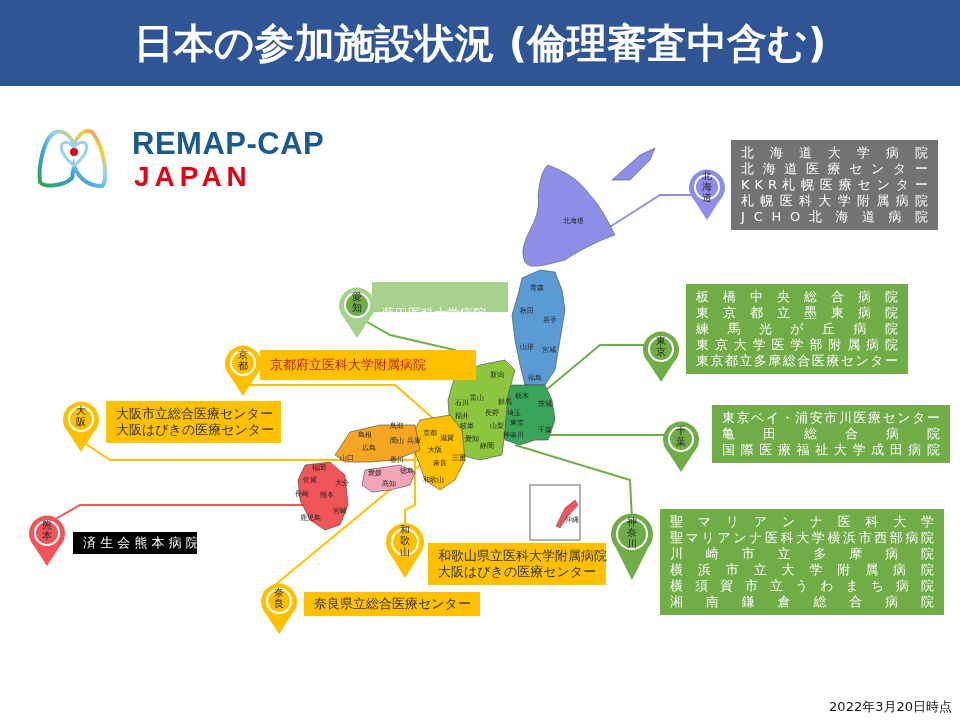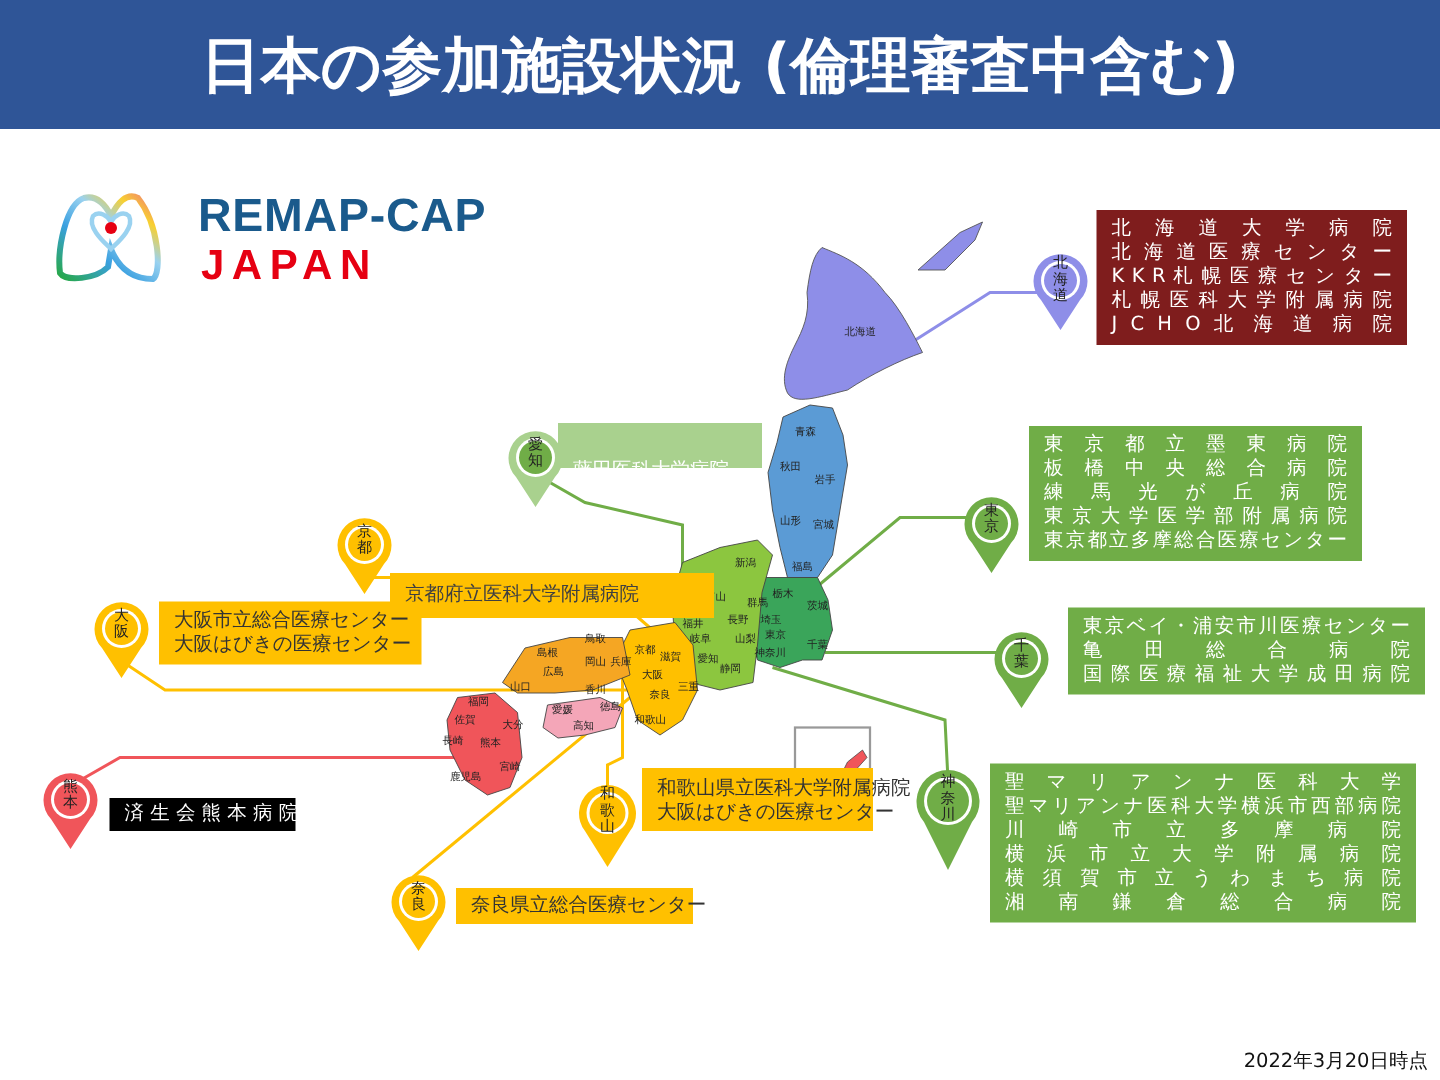--- a/index.html
+++ b/index.html
@@ -5,21 +5,21 @@
   html,body{margin:0;padding:0;}
   body{width:960px;height:720px;position:relative;overflow:hidden;background:#ffffff;font-family:"DejaVu Sans",sans-serif;}
   .header{position:absolute;left:0;top:0;width:960px;height:86px;background:#2f5597;display:flex;align-items:center;justify-content:center;}
   .header h1{margin:0;color:#fff;font-size:40px;font-weight:bold;letter-spacing:0px;font-family:"DejaVu Sans",sans-serif;}
   .logo{position:absolute;left:34px;top:126px;width:310px;height:70px;}
   .logo-text1{position:absolute;left:98px;top:0;font-family:"Liberation Sans",sans-serif;font-weight:bold;font-size:31px;color:#1a5a8c;letter-spacing:0.5px;}
   .logo-text2{position:absolute;left:100px;top:35px;font-family:"Liberation Sans",sans-serif;font-weight:bold;font-size:28px;color:#e60012;letter-spacing:5px;}
   .box{position:absolute;color:#fff;font-size:13px;line-height:16px;padding:5px 10px;box-sizing:border-box;}
   .box .line{display:block;text-align-last:justify;text-align:justify;white-space:nowrap;}
   .box.plain .line{text-align-last:left;}
-  .purple{background:#7f1d1d;}
+  .purple{background:#737373;}
   .green{background:#70ad47;}
   .lgreen{background:#a9d18e;}
   .yellow{background:#ffc000;color:#333;}
   .red{background:#000000;}
   .pin{position:absolute;width:42px;height:56px;}
   .pin .pin-label{position:absolute;left:0;top:7px;width:42px;text-align:center;font-size:10px;line-height:11px;color:#222;}
   .footer{position:absolute;right:8px;bottom:4px;font-size:13px;color:#111;font-family:"DejaVu Sans",sans-serif;}
   svg.map{position:absolute;left:0;top:0;}
   .pref-label{font-size:7px;fill:#222;font-family:"DejaVu Sans",sans-serif;}
 </style>
@@ -228,22 +228,22 @@
 
 <div class="box purple" style="left:731px;top:140px;width:207px;">
   <span class="line">北 海 道 大 学 病 院</span>
   <span class="line">北 海 道 医 療 セ ン タ ー</span>
   <span class="line">K K R 札 幌 医 療 セ ン タ ー</span>
   <span class="line">札 幌 医 科 大 学 附 属 病 院</span>
   <span class="line">J C H O 北 海 道 病 院</span>
 </div>
 
 <div class="box green" style="left:686px;top:284px;width:222px;">
+  <span class="line">板 橋 中 央 総 合 病 院</span>
   <span class="line">東 京 都 立 墨 東 病 院</span>
-  <span class="line">板 橋 中 央 総 合 病 院</span>
   <span class="line">練 馬 光 が 丘 病 院</span>
   <span class="line">東京大学医学部附属病院</span>
   <span class="line">東京都立多摩総合医療センター</span>
 </div>
 
 <div class="box green" style="left:712px;top:405px;width:238px;">
   <span class="line">東京ベイ・浦安市川医療センター</span>
   <span class="line">亀 田 総 合 病 院</span>
   <span class="line">国際医療福祉大学成田病院</span>
 </div>
@@ -254,35 +254,35 @@
   <span class="line">川 崎 市 立 多 摩 病 院</span>
   <span class="line">横 浜 市 立 大 学 附 属 病 院</span>
   <span class="line">横 須 賀 市 立 う わ ま ち 病 院</span>
   <span class="line">湘 南 鎌 倉 総 合 病 院</span>
 </div>
 
 <div class="box lgreen plain" style="left:372px;top:282px;width:136px;height:30px;padding-top:24px;font-size:13px;">
   <span class="line">藤田医科大学病院</span>
 </div>
 
-<div class="box yellow plain" style="left:260px;top:350px;width:216px;height:30px;padding-top:7px;color:#404040;margin-top:32px;">
+<div class="box yellow plain" style="left:260px;top:350px;width:216px;height:30px;padding-top:7px;color:#b91c1c;">
   <span class="line">京都府立医科大学附属病院</span>
 </div>
 
 <div class="box yellow plain" style="left:106px;top:401px;width:175px;">
   <span class="line">大阪市立総合医療センター</span>
   <span class="line">大阪はびきの医療センター</span>
 </div>
 
 <div class="box red" style="left:73px;top:532px;width:124px;height:22px;padding-top:3px;">
   <span class="line">済 生 会 熊 本 病 院</span>
 </div>
 
-<div class="box yellow plain" style="left:428px;top:512px;width:154px;font-family:Liberation Serif, serif;">
+<div class="box yellow plain" style="left:428px;top:543px;width:178px;">
   <span class="line">和歌山県立医科大学附属病院</span>
   <span class="line">大阪はびきの医療センター</span>
 </div>
 
-<div class="box yellow plain" style="left:304px;top:592px;width:158px;height:24px;padding-top:4px;">
+<div class="box yellow plain" style="left:304px;top:592px;width:176px;height:24px;padding-top:4px;">
   <span class="line">奈良県立総合医療センター</span>
 </div>
 
 <div class="footer">2022年3月20日時点</div>
 
 </body></html>

